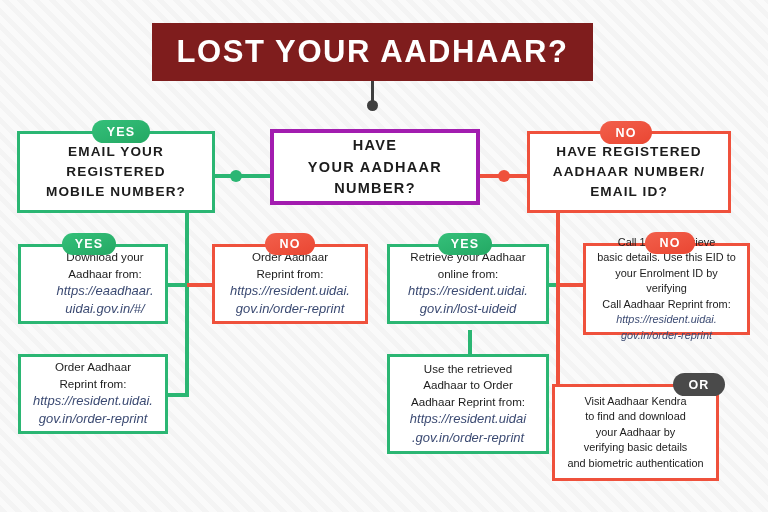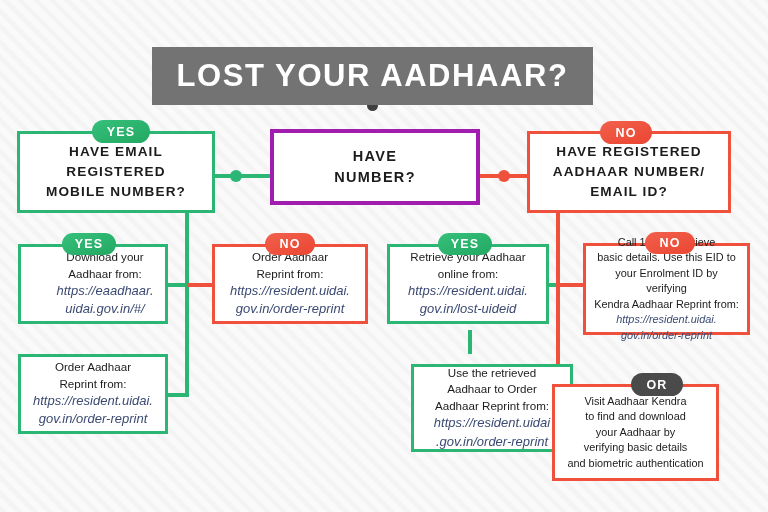--- a/index.html
+++ b/index.html
@@ -39,25 +39,24 @@
   .dot.red   { background: #ef513c; }
   .dot.dark  { background: #3f3f3f; }
 
   
   #title-banner {
     position: absolute;
     left: 152px;
     top: 23px;
     width: 441px;
     height: 58px;
-    background: #737373;
+    background: #7f1d1d;
     display: flex;
     align-items: center;
     justify-content: center;
-    margin-top: 24px;
   }
   #title-banner .txt {
     color: #ffffff;
     font-size: 31px;
     font-weight: bold;
     letter-spacing: 1.6px;
   }
 
   
   .node {
@@ -143,30 +142,31 @@
   <div class="conn red" style="left:556px; top:283px; width:28px; height:4px;"></div>
   <div class="conn red" style="left:556px; top:436px; width:28px; height:4px;"></div>
 
   <div id="title-banner">
     <span class="txt">LOST YOUR AADHAAR?</span>
   </div>
 
   <div class="node dark" style="left:270px; top:129px; width:210px; height:76px;">
     <div class="body">
       <div class="q-text">HAVE</div>
+      <div class="q-text">YOUR AADHAAR</div>
       <div class="q-text">NUMBER?</div>
     </div>
   </div>
 
   <div class="pill green" style="left:92px; top:120px; width:58px; height:23px;">
     <span>YES</span>
   </div>
   <div class="node green" style="left:17px; top:131px; width:198px; height:82px;">
     <div class="body">
-      <div class="q-text small">HAVE EMAIL</div>
+      <div class="q-text small">EMAIL YOUR</div>
       <div class="q-text small">REGISTERED</div>
       <div class="q-text small">MOBILE NUMBER?</div>
     </div>
   </div>
 
   <div class="pill red" style="left:600px; top:121px; width:52px; height:23px;">
     <span>NO</span>
   </div>
   <div class="node red" style="left:527px; top:131px; width:204px; height:82px;">
     <div class="body">
@@ -214,45 +214,45 @@
   </div>
   <div class="node green" style="left:387px; top:244px; width:162px; height:80px;">
     <div class="body">
       <div class="b-text">Retrieve your Aadhaar</div>
       <div class="b-text">online from:</div>
       <span class="url">https://resident.uidai.</span>
       <span class="url">gov.in/lost-uideid</span>
     </div>
   </div>
 
-  <div class="node green" style="left:387px; top:364px; width:162px; height:88px;margin-left:24px;">
+  <div class="node green" style="left:387px; top:354px; width:162px; height:100px;">
     <div class="body">
       <div class="b-text">Use the retrieved</div>
       <div class="b-text">Aadhaar to Order</div>
       <div class="b-text">Aadhaar Reprint from:</div>
       <span class="url">https://resident.uidai</span>
       <span class="url">.gov.in/order-reprint</span>
     </div>
   </div>
 
   <div class="pill red" style="left:645px; top:232px; width:50px; height:22px;">
     <span>NO</span>
   </div>
   <div class="node red" style="left:583px; top:243px; width:167px; height:92px;">
     <div class="body">
       <div class="b-text tiny">Call 1947 to retrieve</div>
       <div class="b-text tiny">basic details. Use this EID to</div>
       <div class="b-text tiny">your Enrolment ID by verifying</div>
-      <div class="b-text tiny">Kendra Aadhaar Reprint from:</div>
+      <div class="b-text tiny">Call Aadhaar Reprint from:</div>
       <span class="url tiny">https://resident.uidai.</span>
       <span class="url tiny">gov.in/order-reprint</span>
     </div>
   </div>
 
-  <div class="pill dark" style="left:631px; top:373px; width:52px; height:23px;">
+  <div class="pill dark" style="left:673px; top:373px; width:52px; height:23px;">
     <span>OR</span>
   </div>
   <div class="node red" style="left:552px; top:384px; width:167px; height:97px;">
     <div class="body">
       <div class="b-text tiny">Visit Aadhaar Kendra</div>
       <div class="b-text tiny">to find and download</div>
       <div class="b-text tiny">your Aadhaar by</div>
       <div class="b-text tiny">verifying basic details</div>
       <div class="b-text tiny">and biometric authentication</div>
     </div>

